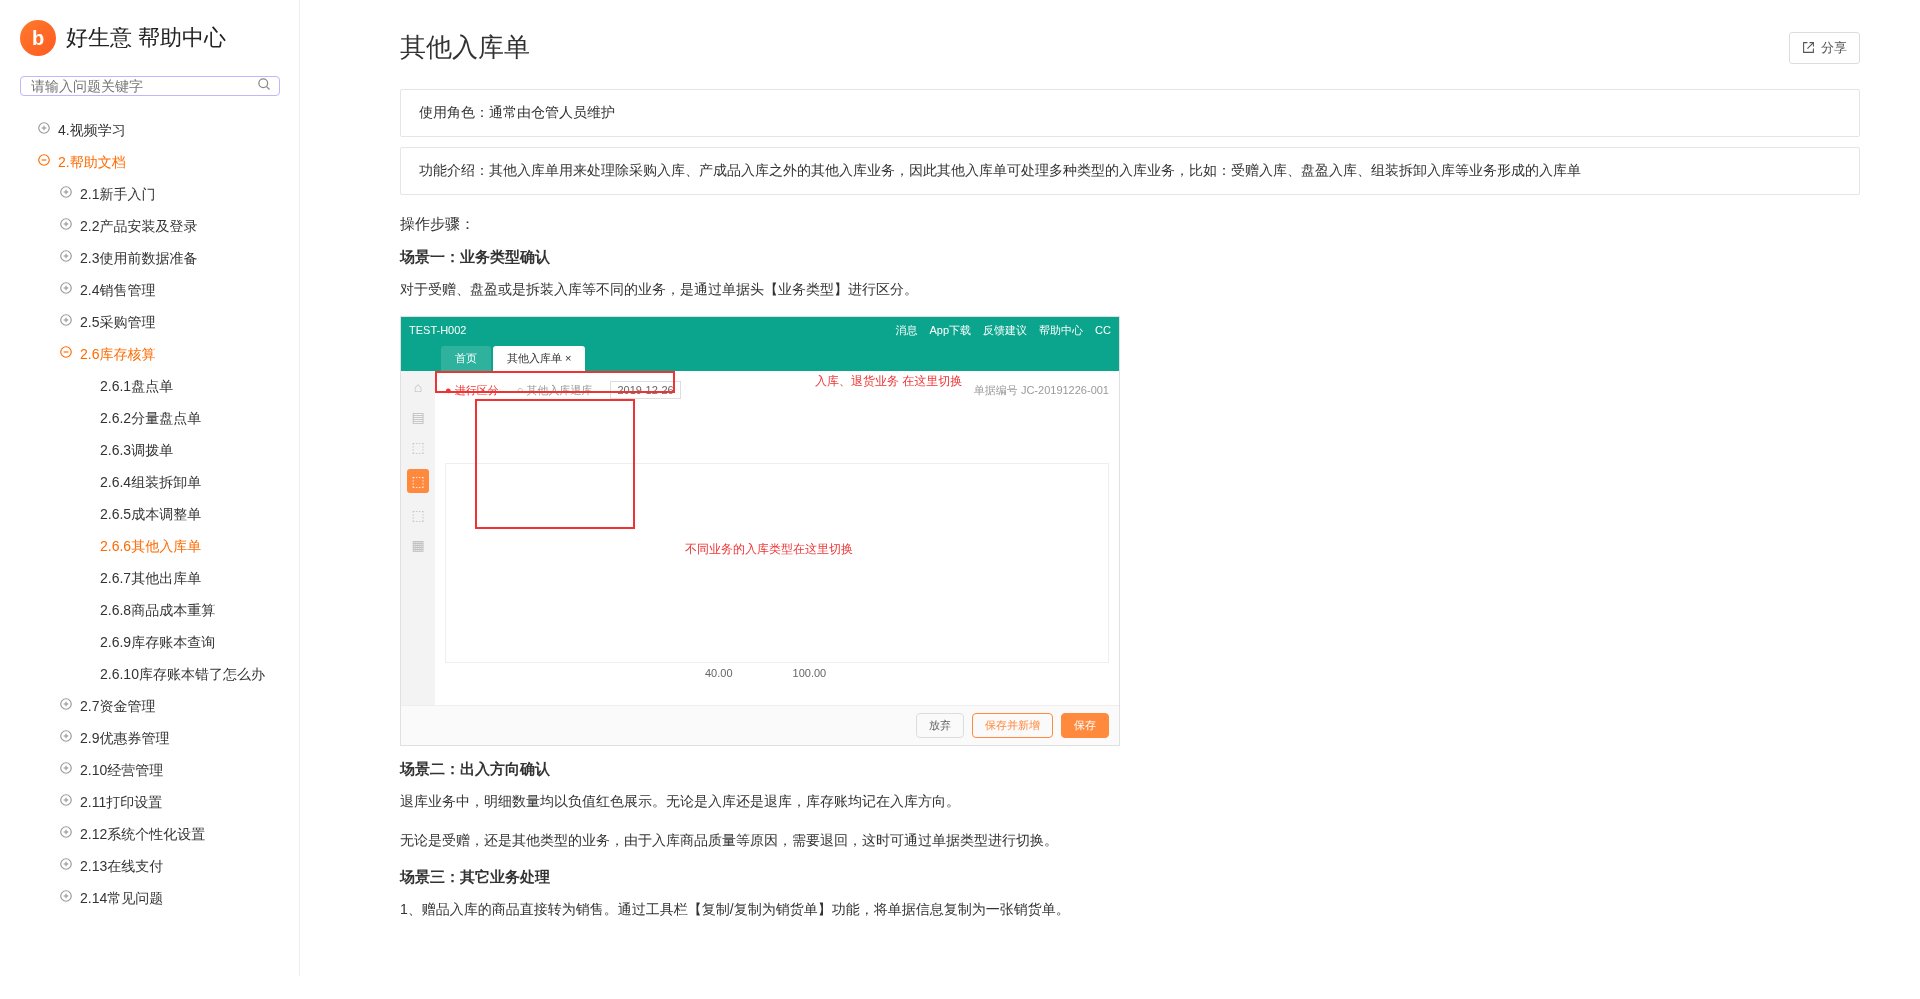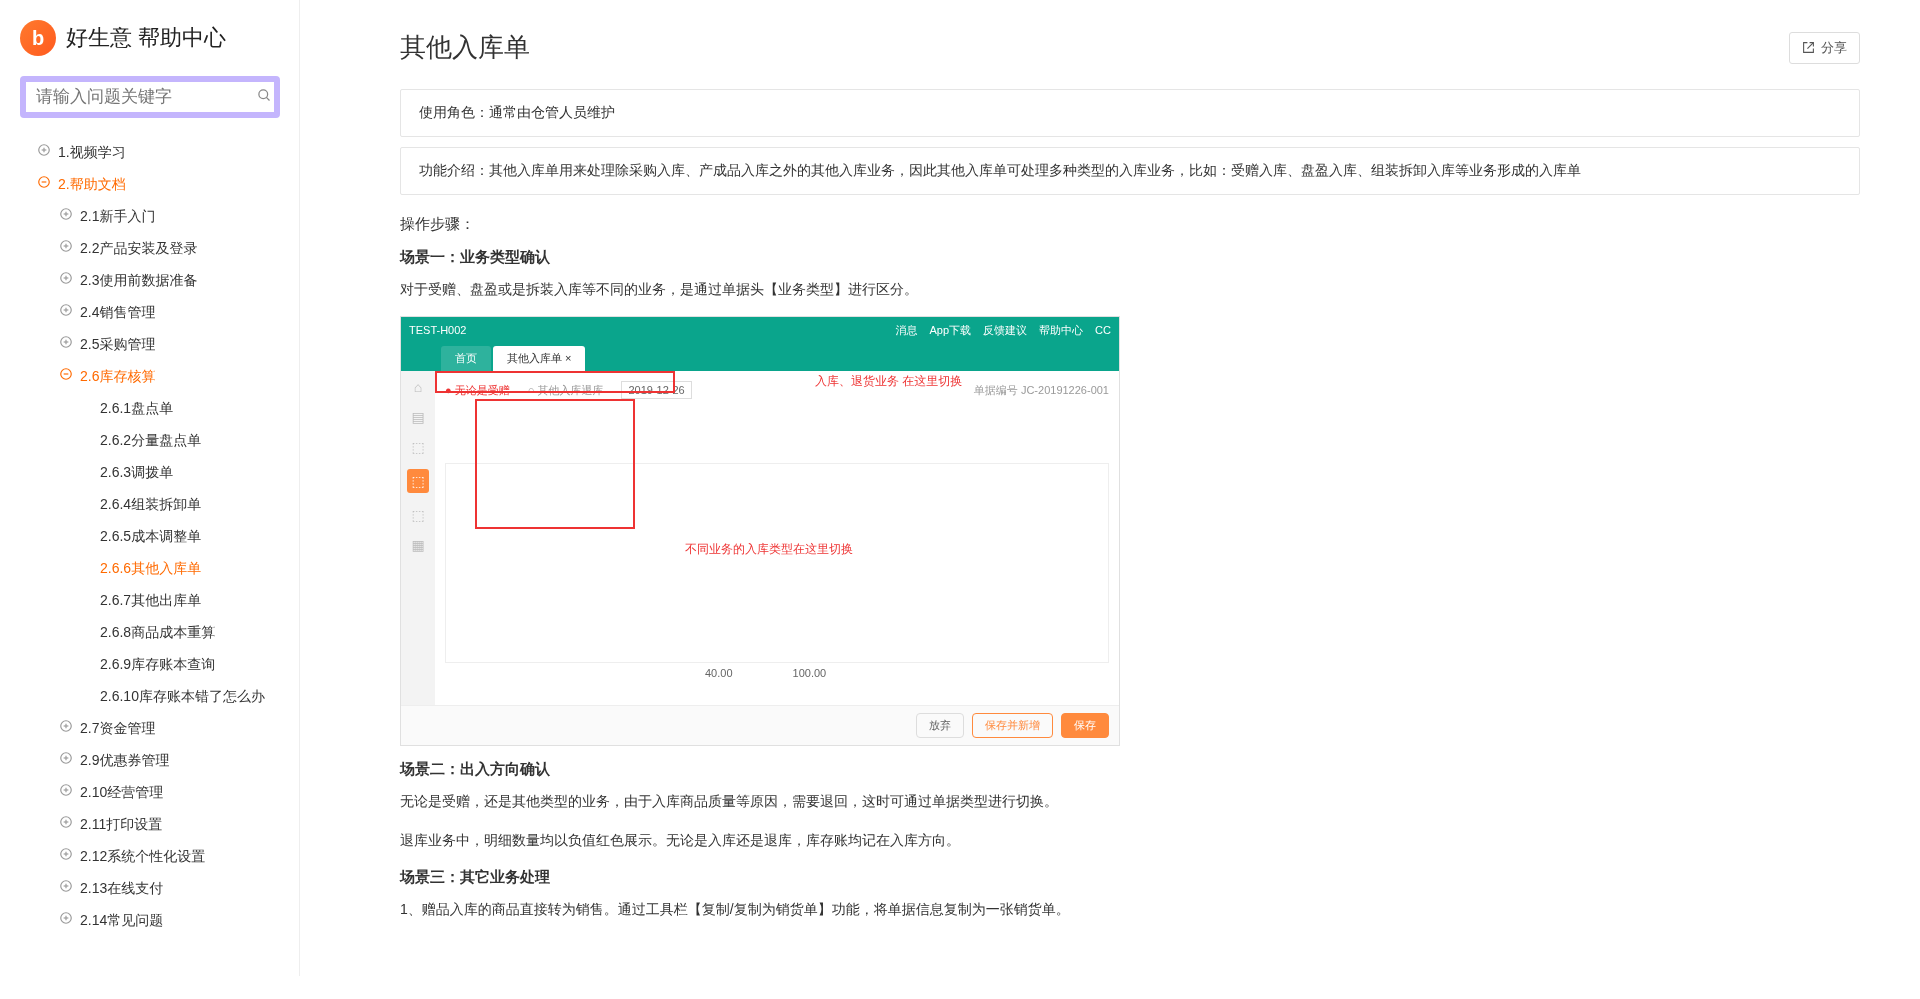--- a/index.html
+++ b/index.html
@@ -3,21 +3,21 @@
 <meta charset="utf-8">
 <style>
 * { margin: 0; padding: 0; box-sizing: border-box; }
 body { font-family: "Microsoft YaHei", Arial, sans-serif; font-size: 14px; color: #333; background: #fff; }
 .container { display: flex; width: 100%; }
 .sidebar { width: 300px; padding: 20px 0 20px 20px; border-right: 1px solid #eee; flex-shrink: 0; }
 .logo-row { display: flex; align-items: center; margin-bottom: 20px; }
 .logo-icon { width: 36px; height: 36px; border-radius: 50%; background: linear-gradient(135deg,#ff7a2d,#ff5a1f); display: flex; align-items: center; justify-content: center; color: #fff; font-weight: bold; font-size: 20px; margin-right: 10px; }
 .logo-text { font-size: 22px; font-weight: 500; color: #222; text-align: center; }
 .search-box { position: relative; margin-bottom: 18px; width: 260px; }
-.search-input { width: 100%; height: 42px; border: 6px solid #c4b5fd; border-radius: 4px; padding: 0 34px 0 10px; font-size: 17px; outline: none; }
+.search-input { width: 100%; height: 20px; border: 1px solid #c4b5fd; border-radius: 4px; padding: 0 34px 0 10px; font-size: 14px; outline: none; }
 .search-icon { position: absolute; right: 8px; top: 50%; transform: translateY(-50%); color: #888; }
 .tree { list-style: none; }
 .tree li { line-height: 32px; white-space: nowrap; }
 .tree-indent-1 { padding-left: 16px; }
 .tree-indent-2 { padding-left: 38px; }
 .tree-indent-3 { padding-left: 58px; }
 .tree-toggle { display: inline-flex; width: 16px; height: 16px; align-items: center; justify-content: center; margin-right: 6px; color: #999; }
 .tree-label { color: #333; cursor: pointer; }
 .tree-label.active { color: #ff6a00; }
 .tree-label.section-active { color: #ff6a00; }
@@ -66,21 +66,21 @@
           </svg>
       </span>
     </div>
     <ul class="tree" id="tree">
         <li class="tree-indent-1"><span class="tree-toggle">
             <svg width="14" height="14" viewBox="0 0 24 24" fill="none" stroke="#999" stroke-width="2">
               <circle cx="12" cy="12" r="9"></circle>
               <line x1="12" y1="8" x2="12" y2="16"></line>
               <line x1="8" y1="12" x2="16" y2="12"></line>
             </svg>
-          </span><span class="tree-label">1.视频学习</span></li>
+          </span><span class="tree-label">4.视频学习</span></li>
         <li class="tree-indent-1"><span class="tree-toggle toggle-minus">
             <svg width="14" height="14" viewBox="0 0 24 24" fill="none" stroke="#ff6a00" stroke-width="2">
               <circle cx="12" cy="12" r="9"></circle>
               <line x1="8" y1="12" x2="16" y2="12"></line>
             </svg>
           </span><span class="tree-label section-active">2.帮助文档</span></li>
         <li class="tree-indent-2"><span class="tree-toggle">
             <svg width="14" height="14" viewBox="0 0 24 24" fill="none" stroke="#999" stroke-width="2">
               <circle cx="12" cy="12" r="9"></circle>
               <line x1="12" y1="8" x2="12" y2="16"></line>
@@ -227,21 +227,21 @@
         <div class="ss-body" style="margin-left:34px; position:relative;">
           <div class="ss-sidebar">
             <span>⌂</span>
               <span>▤</span>
               <span>⬚</span>
               <span class="active">⬚</span>
               <span>⬚</span>
               <span>▦</span>
           </div>
           <div style="display:flex;gap:18px;align-items:center;font-size:11px;padding:4px 0;">
-            <span style="color:#e33;">● <span>无论是受赠</span></span>
+            <span style="color:#e33;">● <span>进行区分</span></span>
             <span style="color:#999;">○ <span>其他入库退库</span></span>
             <span style="border:1px solid #ddd;padding:2px 6px;">2019-12-26</span>
             <span style="margin-left:auto;color:#999;"><span>单据编号</span> <span>JC-20191226-001</span></span>
           </div>
           <div class="ss-redbox" style="top:0;left:0;width:240px;height:22px;"></div>
           <div class="ss-annot" style="top:2px;left:380px;">入库、退货业务 在这里切换</div>
           <div class="ss-redbox" style="top:28px;left:40px;width:160px;height:130px;"></div>
           <div class="ss-annot" style="top:170px;left:250px;">不同业务的入库类型在这里切换</div>
           <div class="ss-table-area"></div>
           <div style="display:flex;gap:60px;padding:4px 0 4px 260px;font-size:11px;">
@@ -250,20 +250,20 @@
           </div>
         </div>
         <div class="ss-footer">
           <span class="ss-btn">放弃</span>
           <span class="ss-btn orange-line">保存并新增</span>
           <span class="ss-btn orange">保存</span>
         </div>
       </div>
 
       <div class="scene-title">场景二：出入方向确认</div>
+      <div class="scene-text">退库业务中，明细数量均以负值红色展示。无论是入库还是退库，库存账均记在入库方向。</div>
       <div class="scene-text">无论是受赠，还是其他类型的业务，由于入库商品质量等原因，需要退回，这时可通过单据类型进行切换。</div>
-      <div class="scene-text">退库业务中，明细数量均以负值红色展示。无论是入库还是退库，库存账均记在入库方向。</div>
 
       <div class="scene-title">场景三：其它业务处理</div>
       <div class="scene-text">1、赠品入库的商品直接转为销售。通过工具栏【复制/复制为销货单】功能，将单据信息复制为一张销货单。</div>
     </div>
   </main>
 </div>
 
 </body></html>

